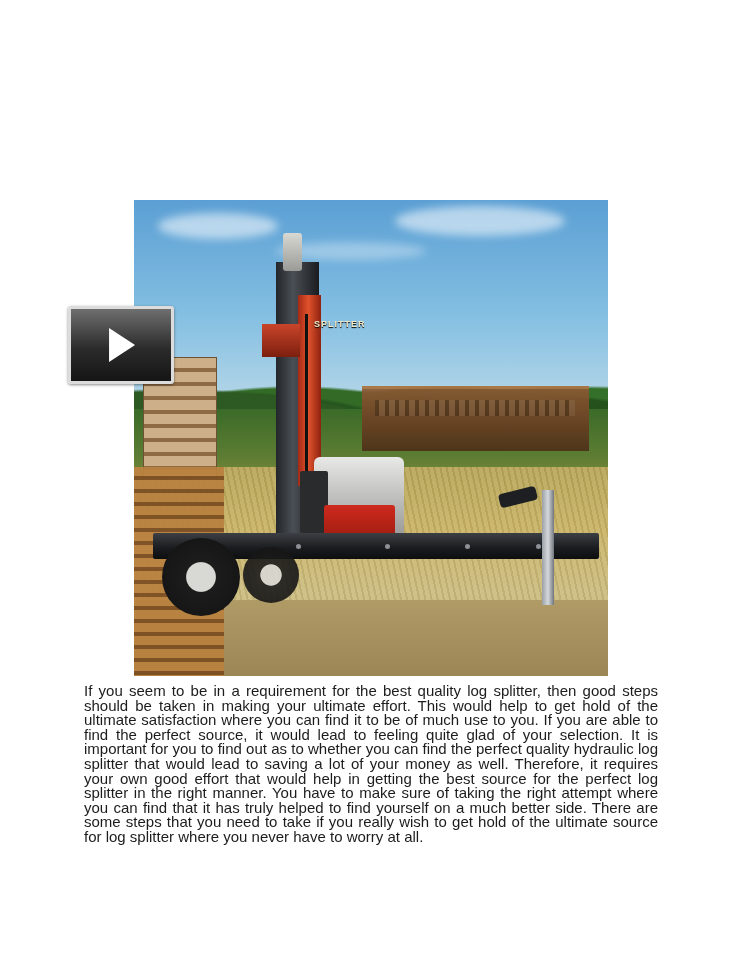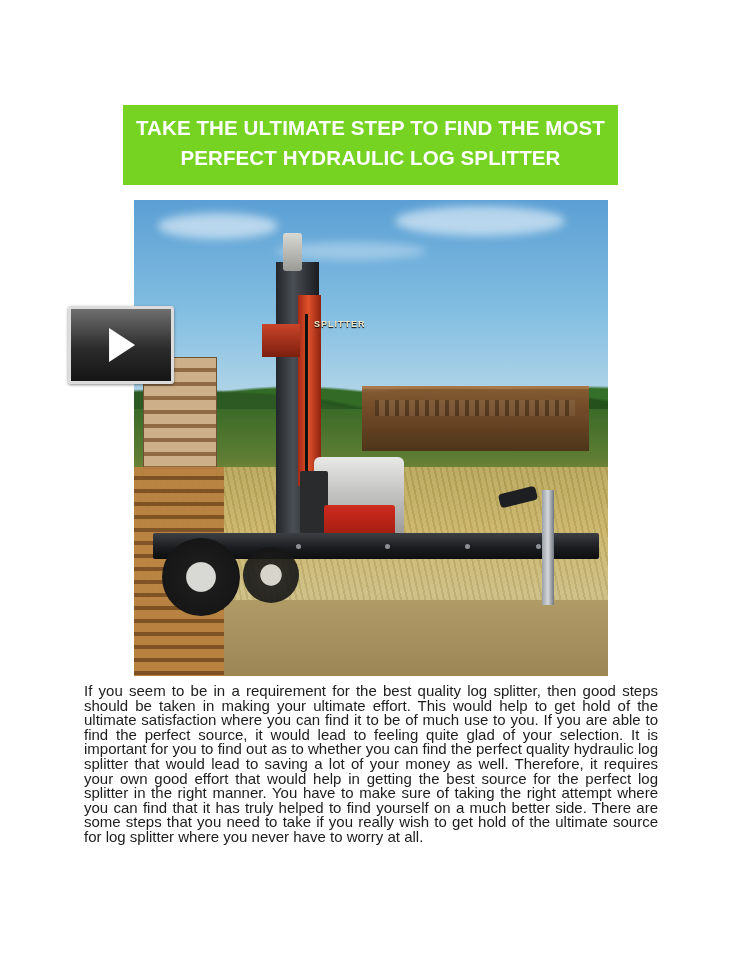--- a/index.html
+++ b/index.html
@@ -260,24 +260,20 @@
     line-height: 14.6px;
     color: #1c1c1c;
     text-align: justify;
   }
 </style>
 </head>
 <body>
 
 <div class="page">
 
-  <div class="title-banner">
-    <div class="title-line">TAKE THE ULTIMATE STEP TO FIND THE MOST</div>
-    <div class="title-line">PERFECT HYDRAULIC LOG SPLITTER</div>
-  </div>
 
   <div class="photo-frame">
     <div class="sky">
       <div class="cloud c1"></div>
       <div class="cloud c2"></div>
       <div class="cloud c3"></div>
     </div>
     <div class="treeline"></div>
     <div class="hedge"></div>
     <div class="rusty-trailer"></div>

